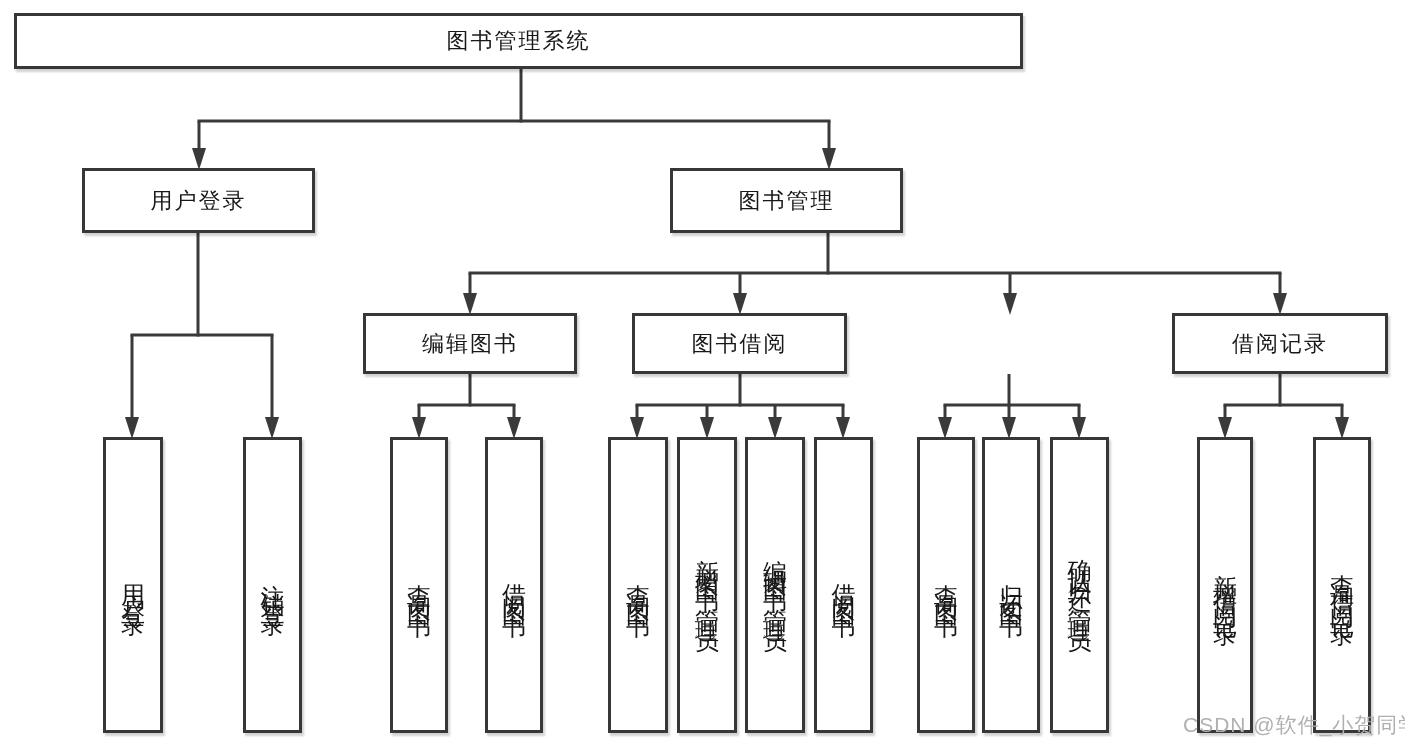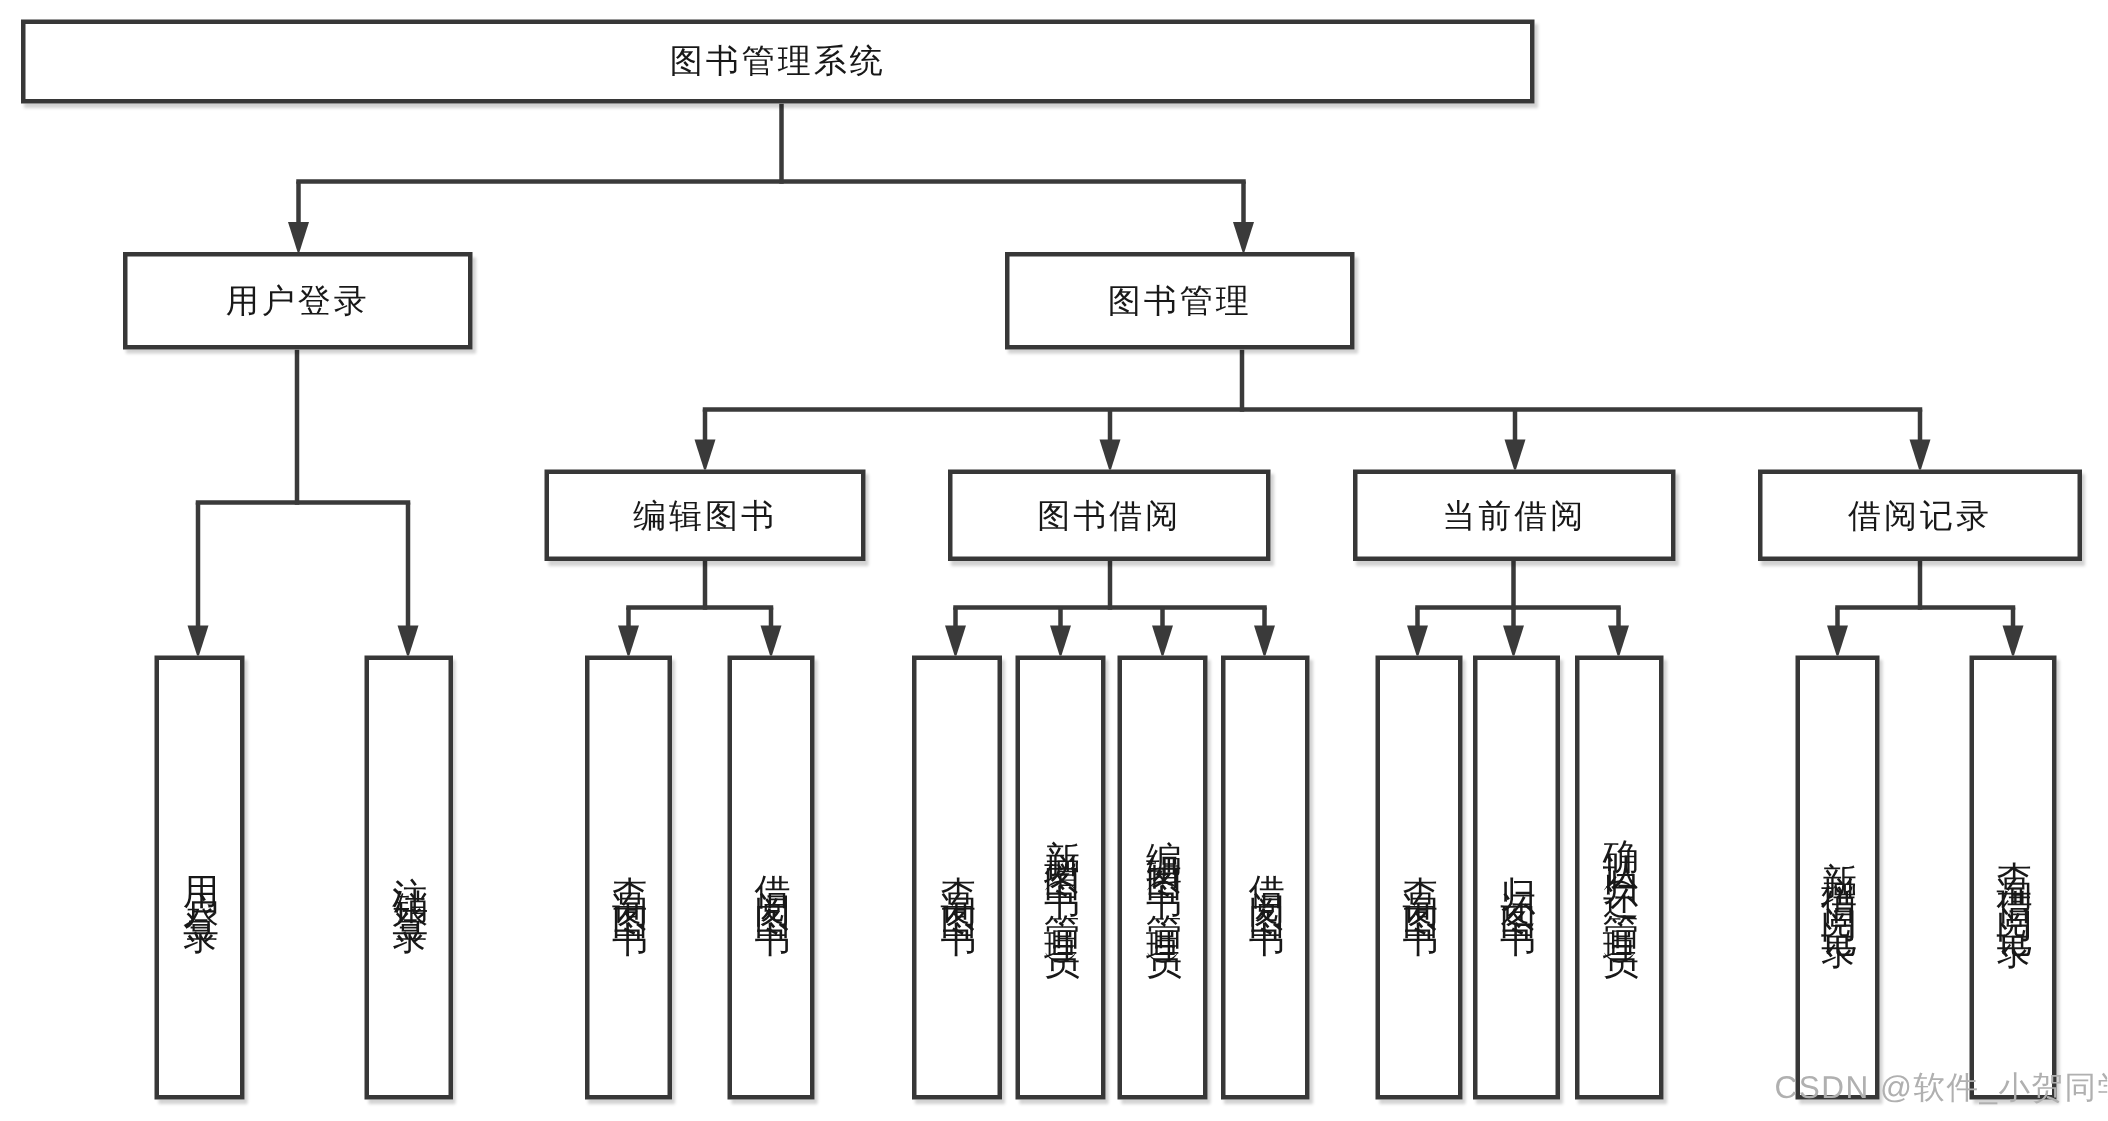--- a/index.html
+++ b/index.html
@@ -139,21 +139,20 @@
     </g>
   </svg>
 
   <div class="node hbox" style="left:14px; top:13px; width:1009px; height:56px;">图书管理系统</div>
 
   <div class="node hbox" style="left:82px; top:168px; width:233px; height:65px;">用户登录</div>
   <div class="node hbox" style="left:670px; top:168px; width:233px; height:65px;">图书管理</div>
 
   <div class="node hbox" style="left:363px; top:313px; width:214px; height:61px;">编辑图书</div>
   <div class="node hbox" style="left:632px; top:313px; width:215px; height:61px;text-align:center;">图书借阅</div>
-  <div class="node hbox" style="left:902px; top:313px; width:215px; height:61px;">当前借阅</div>
   <div class="node hbox" style="left:1172px; top:313px; width:216px; height:61px;">借阅记录</div>
 
   <div class="node vbox" style="left:103px; top:437px; width:60px; height:296px;">用户登录</div>
   <div class="node vbox" style="left:243px; top:437px; width:59px; height:296px;">注销登录</div>
 
   <div class="node vbox" style="left:390px; top:437px; width:58px; height:296px;">查询图书</div>
   <div class="node vbox" style="left:485px; top:437px; width:58px; height:296px;">借阅图书</div>
 
   <div class="node vbox" style="left:608px; top:437px; width:60px; height:296px;">查询图书</div>
   <div class="node vbox" style="left:677px; top:437px; width:60px; height:296px;">新增图书（管理员）</div>

